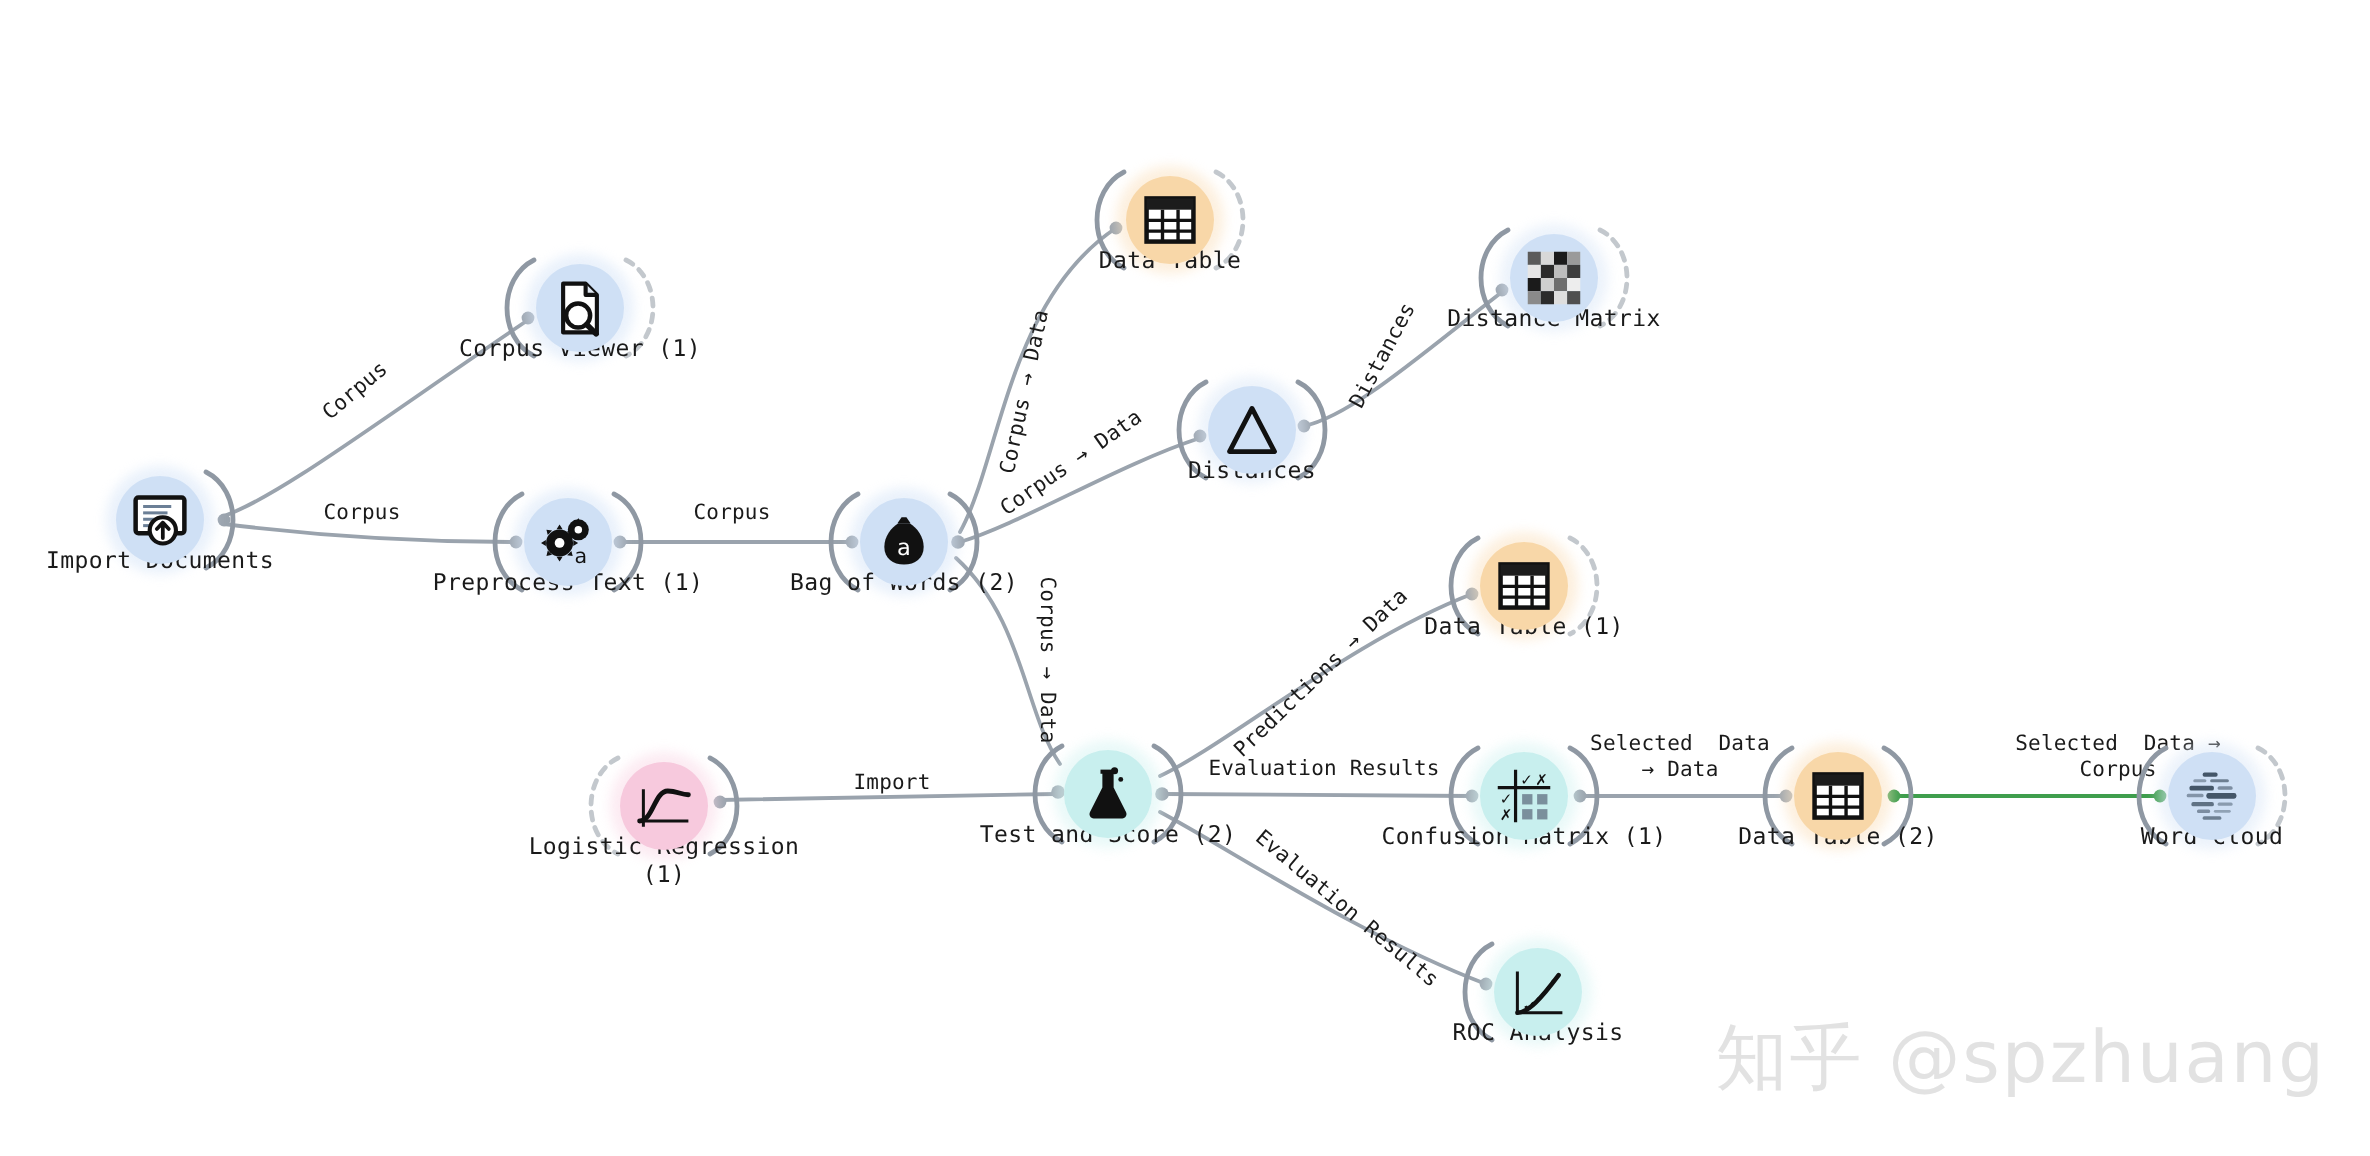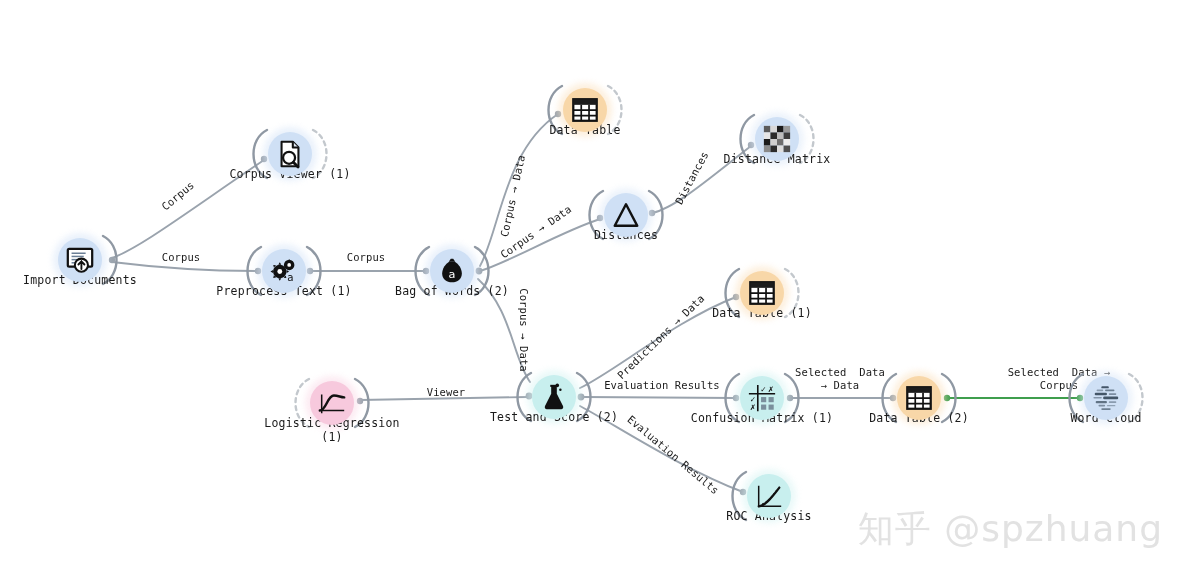--- a/index.html
+++ b/index.html
@@ -98,21 +98,21 @@
   </svg>
 
   <div id="labels">
       <div class="elabel" style="left: 178px; top: 196px; transform: translate(-50%, -50%) rotate(-40deg);">Corpus</div>
       <div class="elabel" style="left: 181px; top: 257px; transform: translate(-50%, -50%) rotate(0deg);">Corpus</div>
       <div class="elabel" style="left: 366px; top: 257px; transform: translate(-50%, -50%) rotate(0deg);">Corpus</div>
       <div class="elabel" style="left: 513px; top: 196px; transform: translate(-50%, -50%) rotate(-78deg);">Corpus → Data</div>
       <div class="elabel" style="left: 536px; top: 232px; transform: translate(-50%, -50%) rotate(-35deg);">Corpus → Data</div>
       <div class="elabel" style="left: 523px; top: 330px; transform: translate(-50%, -50%) rotate(90deg);">Corpus → Data</div>
       <div class="elabel" style="left: 692px; top: 178px; transform: translate(-50%, -50%) rotate(-62deg);">Distances</div>
-      <div class="elabel" style="left: 446px; top: 392px; transform: translate(-50%, -50%) rotate(0deg);">Viewer</div>
+      <div class="elabel" style="left: 446px; top: 392px; transform: translate(-50%, -50%) rotate(0deg);">Import</div>
       <div class="elabel" style="left: 661px; top: 337px; transform: translate(-50%, -50%) rotate(-44deg);">Predictions → Data</div>
       <div class="elabel" style="left: 662px; top: 385px; transform: translate(-50%, -50%) rotate(0deg);">Evaluation Results</div>
       <div class="elabel" style="left: 673px; top: 455px; transform: translate(-50%, -50%) rotate(40deg);">Evaluation Results</div>
       <div class="elabel" style="left: 840px; top: 379px; transform: translate(-50%, -50%) rotate(0deg);">Selected  Data
 → Data</div>
       <div class="elabel" style="left: 1011px; top: 379px; transform: translate(-50%, -50%) rotate(0deg); margin-left: 48px;">Selected  Data →
 Corpus</div>
     </div>
   <div id="nodes">
       <div class="node" style="left: 80px; top: 260px;">

